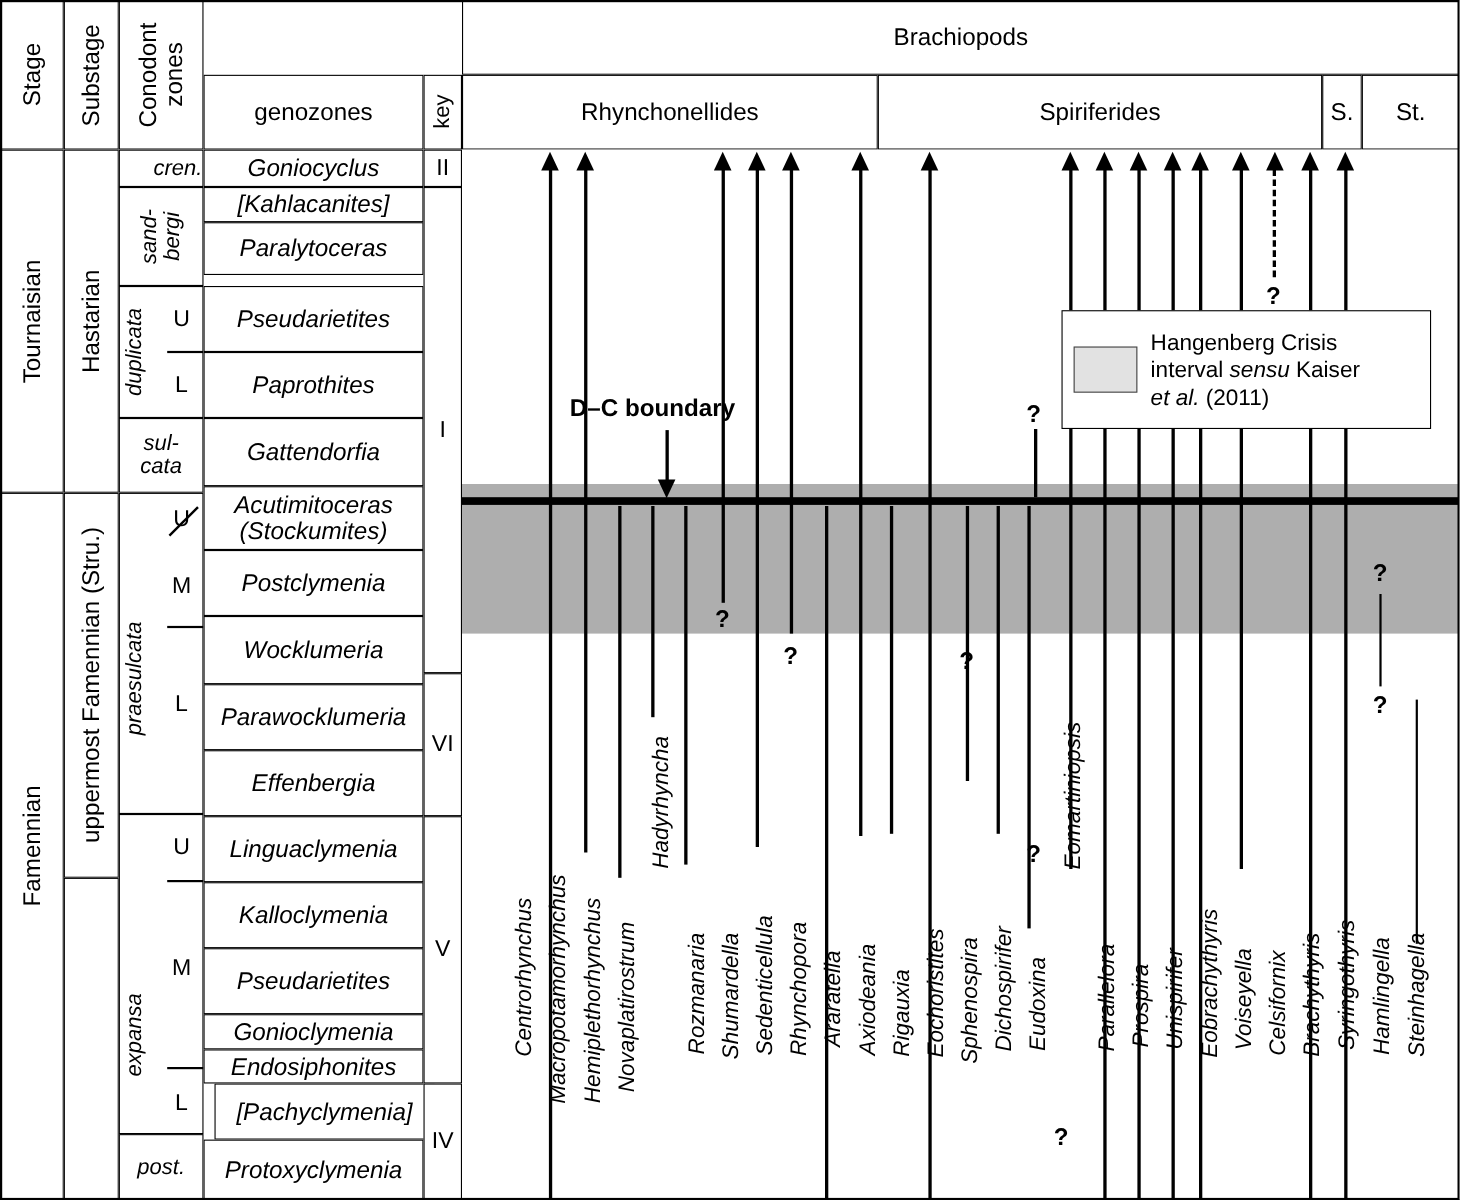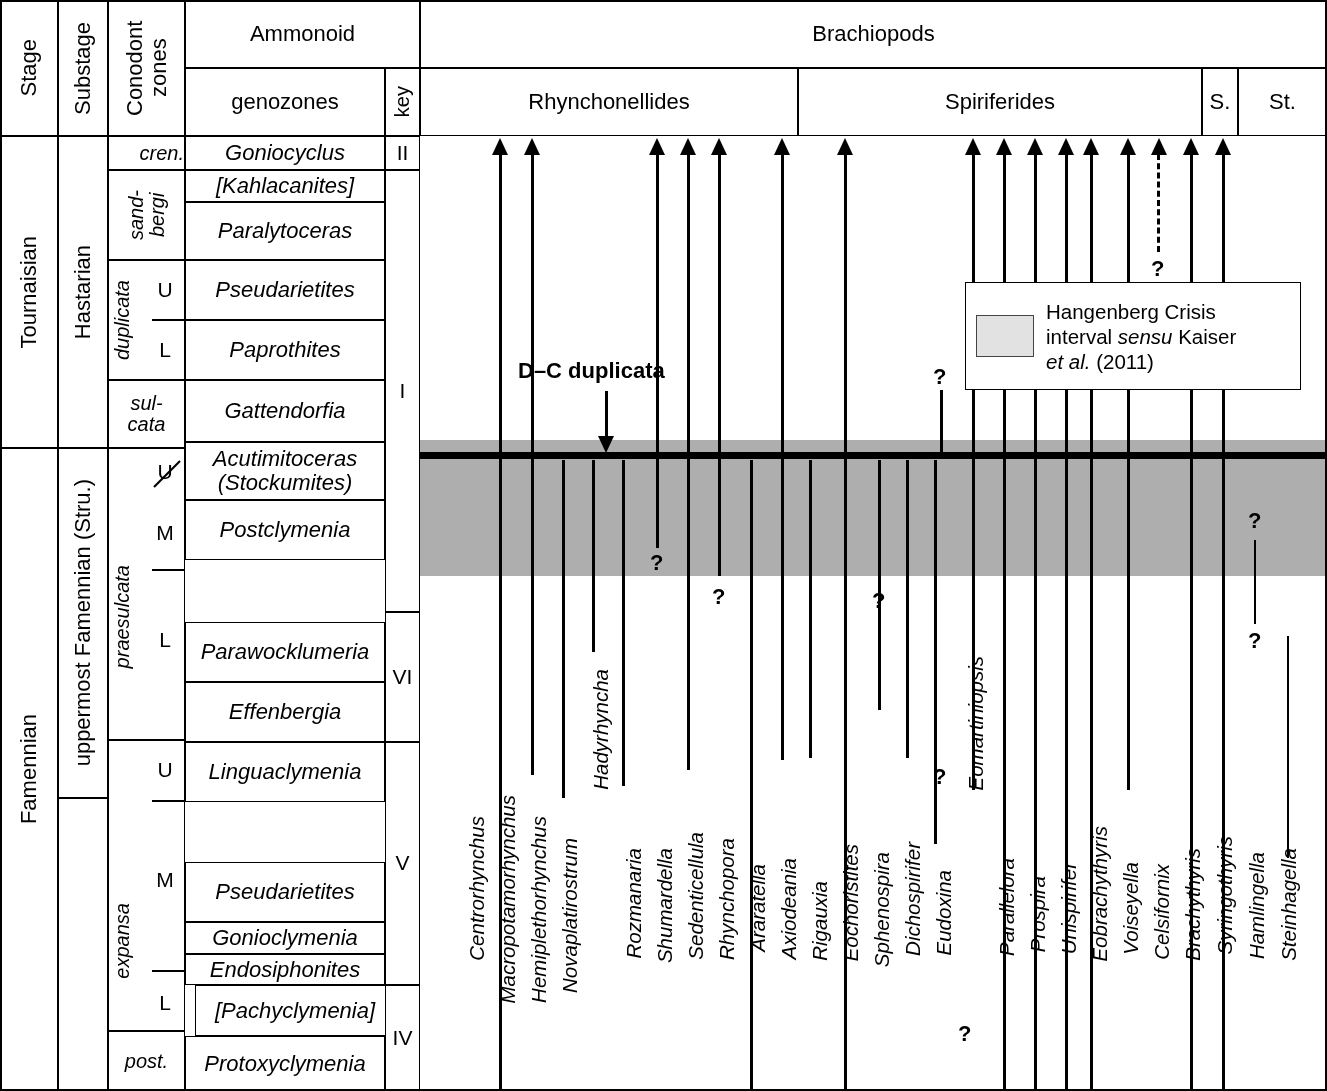--- a/index.html
+++ b/index.html
@@ -48,23 +48,20 @@
 
   <div class="cell" style="left:0;top:0;width:58px;height:136px;">
     <span class="vert hdrtxt">Stage</span>
   </div>
   <div class="cell" style="left:58px;top:0;width:50px;height:136px;">
     <span class="vert hdrtxt">Substage</span>
   </div>
   <div class="cell" style="left:108px;top:0;width:77px;height:136px;">
     <span class="vert hdrtxt" style="text-align:center;line-height:1.08;">Conodont zones</span>
   </div>
-  <div class="cell" style="left:185px;top:0;width:235px;height:68px;">
-    <span class="hdrtxt">Ammonoid</span>
-  </div>
   <div class="cell" style="left:185px;top:68px;width:200px;height:68px;justify-content:center;">
     <span class="hdrtxt">genozones</span>
   </div>
   <div class="cell" style="left:385px;top:68px;width:35px;height:68px;">
     <span class="vert small">key</span>
   </div>
 
   <div class="cell" style="left:420px;top:0;width:907px;height:68px;">
     <span class="hdrtxt">Brachiopods</span>
   </div>
@@ -153,46 +150,52 @@
   <div class="cell thin" style="left:108px;top:1031px;width:77px;height:60px;">
     <span class="ital" style="font-size:20px;">post.</span>
   </div>
 
   <div class="cell thin" style="left:185px;top:136px;width:200px;height:34px;">
     <span class="ital" style="font-size:22px;">Goniocyclus</span>
     </div>
   <div class="cell thin" style="left:185px;top:170px;width:200px;height:32px;">
     <span class="ital" style="font-size:22px;">[Kahlacanites]</span>
     </div>
-  <div class="cell thin" style="left:185px;top:202px;width:200px;height:58px;">
+  <div class="cell thin" style="left:185px;top:202px;width:200px;height:48px;">
     <span class="ital" style="font-size:22px;">Paralytoceras</span>
     </div>
   <div class="cell thin" style="left:185px;top:260px;width:200px;height:60px;">
     <span class="ital" style="font-size:22px;">Pseudarietites</span>
     </div>
   <div class="cell thin" style="left:185px;top:380px;width:200px;height:62px;">
     <span class="ital" style="font-size:22px;">Gattendorfia</span>
     </div>
   <div class="cell thin" style="left:185px;top:320px;width:200px;height:60px;">
     <span class="ital" style="font-size:22px;">Paprothites</span>
     </div>
   <div class="cell thin" style="left:185px;top:442px;width:200px;height:58px;">
     <span class="ital" style="font-size:22px;line-height:1.1;">Acutimitoceras (Stockumites)</span>
     </div>
   <div class="cell thin" style="left:185px;top:500px;width:200px;height:60px;">
     <span class="ital" style="font-size:22px;">Postclymenia</span>
     </div>
+  <div class="cell thin" style="left:185px;top:560px;width:200px;height:62px;">
+    <span class="ital" style="font-size:22px;">Wocklumeria</span>
+    </div>
   <div class="cell thin" style="left:185px;top:622px;width:200px;height:60px;">
     <span class="ital" style="font-size:22px;">Parawocklumeria</span>
     </div>
   <div class="cell thin" style="left:185px;top:682px;width:200px;height:60px;">
     <span class="ital" style="font-size:22px;">Effenbergia</span>
     </div>
   <div class="cell thin" style="left:185px;top:742px;width:200px;height:60px;">
     <span class="ital" style="font-size:22px;">Linguaclymenia</span>
+    </div>
+  <div class="cell thin" style="left:185px;top:802px;width:200px;height:60px;">
+    <span class="ital" style="font-size:22px;">Kalloclymenia</span>
     </div>
   <div class="cell thin" style="left:185px;top:862px;width:200px;height:60px;">
     <span class="ital" style="font-size:22px;">Pseudarietites</span>
     </div>
   <div class="cell thin" style="left:185px;top:922px;width:200px;height:32px;">
     <span class="ital" style="font-size:22px;">Gonioclymenia</span>
     </div>
   <div class="cell thin" style="left:185px;top:954px;width:200px;height:31px;">
     <span class="ital" style="font-size:22px;">Endosiphonites</span>
     </div>
@@ -325,21 +328,21 @@
     <div class="taxon" style="left:606px;top:740px;">Prospira</div>
     <div class="taxon" style="left:637px;top:726px;">Unispirifer</div>
     <div class="taxon" style="left:668px;top:690px;">Eobrachythyris</div>
     <div class="taxon" style="left:699px;top:726px;">Voiseyella</div>
     <div class="taxon" style="left:730px;top:728px;">Celsifornix</div>
     <div class="taxon" style="left:761px;top:712px;">Brachythyris</div>
     <div class="taxon" style="left:793px;top:700px;">Syringothyris</div>
     <div class="taxon" style="left:825px;top:716px;">Hamlingella</div>
     <div class="taxon" style="left:857px;top:712px;">Steinhagella</div>
 
-    <div id="dclabel" style="left:98px;top:222px;">D–C duplicata</div>
+    <div id="dclabel" style="left:98px;top:222px;">D–C boundary</div>
     <div class="rng" style="left:185px;top:255px;height:48px;"></div>
     <div class="dnarrow" style="left:178px;top:300px;"></div>
 
     <div id="legend" style="left:545px;top:146px;width:336px;height:108px;">
       <div class="swatch" style="background: rgb(226, 226, 226);"></div>
       <div class="ltext">
         <div>Hangenberg Crisis</div>
         <div><span>interval </span><span class="ital">sensu</span><span> Kaiser</span></div>
         <div><span class="ital">et al.</span><span> (2011)</span></div>
       </div>

